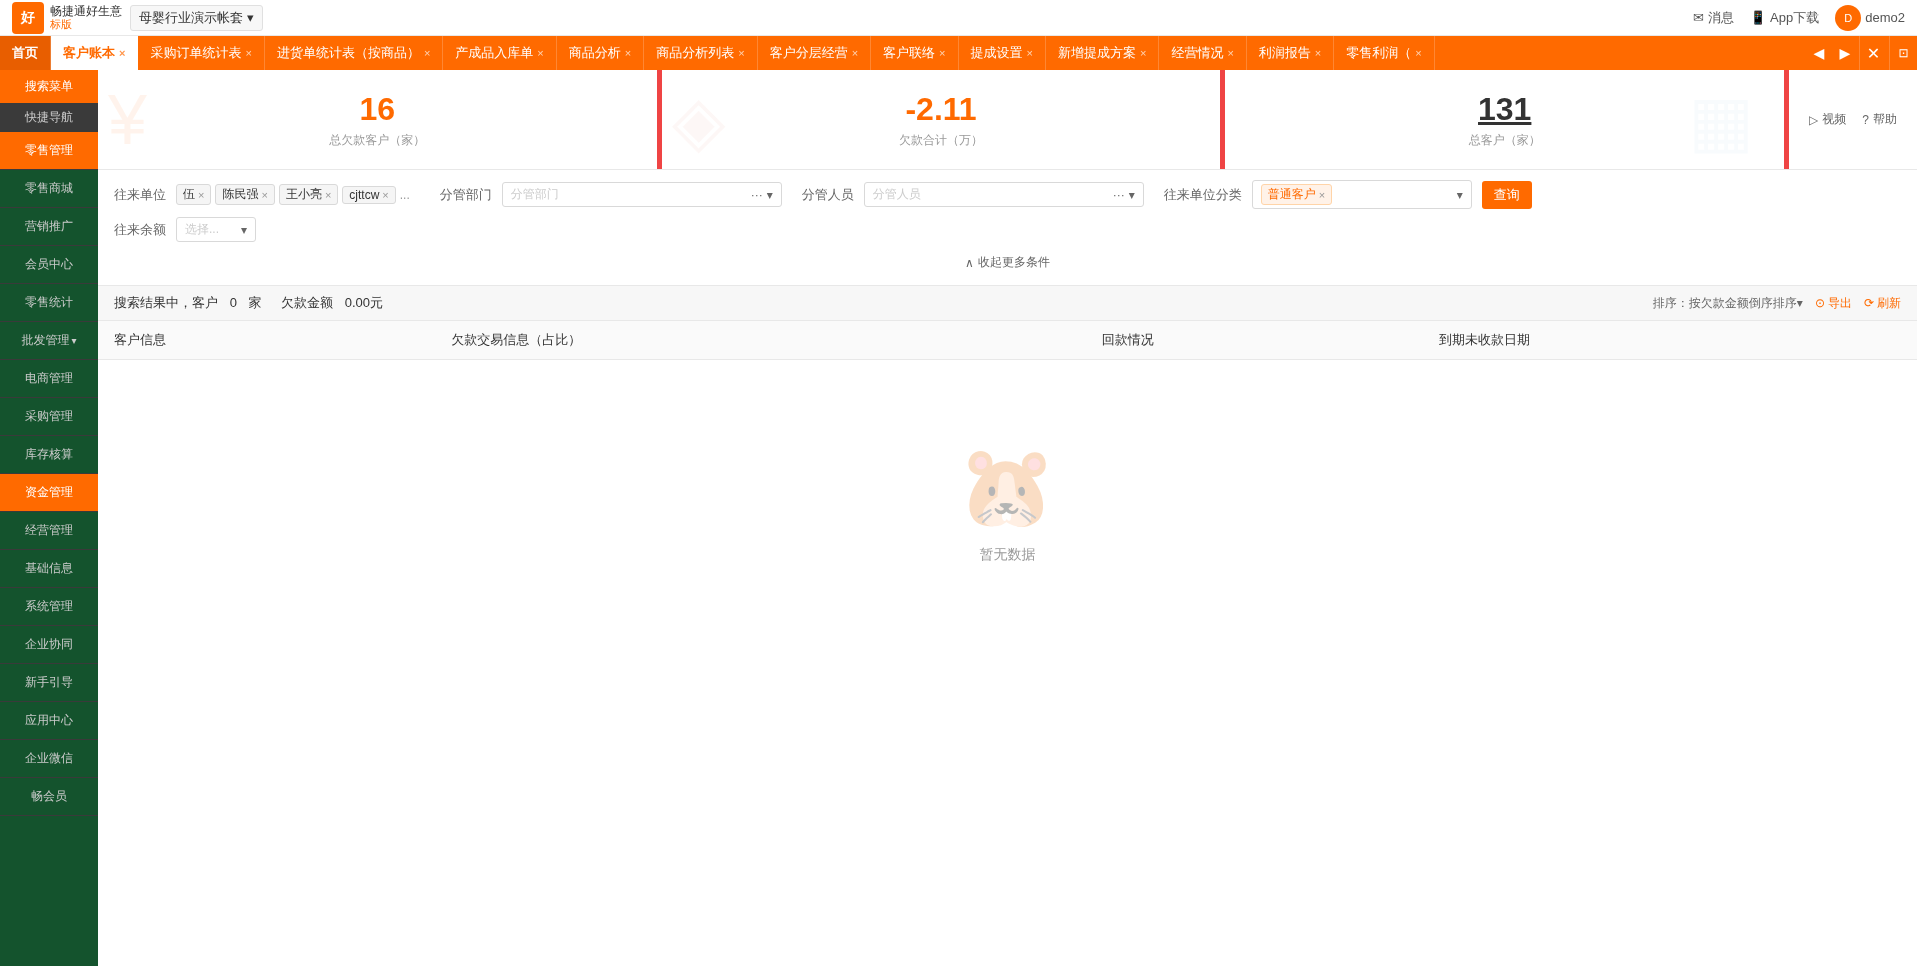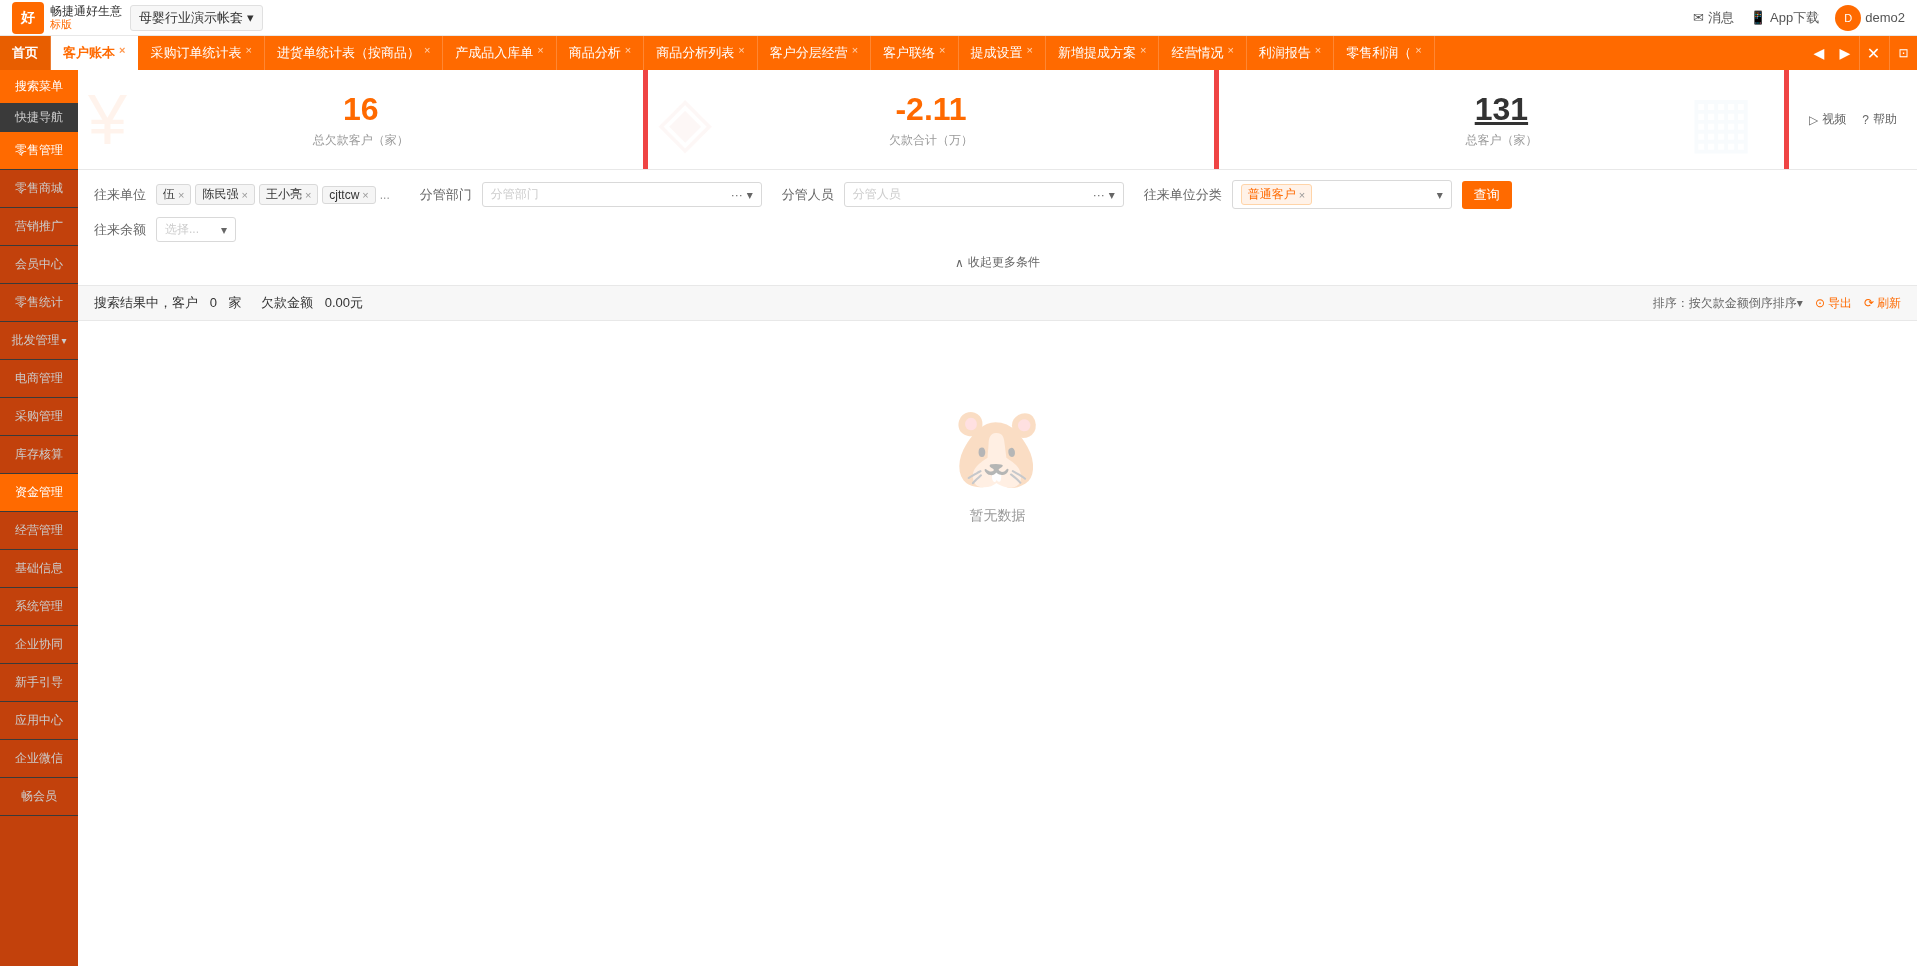--- a/index.html
+++ b/index.html
@@ -11,34 +11,34 @@
     .logo-area { display: flex; align-items: center; gap: 6px; }
     .logo-icon { width: 32px; height: 32px; background: #ff6a00; border-radius: 4px; display: flex; align-items: center; justify-content: center; color: white; font-size: 14px; font-weight: bold; }
     .logo-text { font-size: 12px; color: #333; line-height: 1.2; }
     .industry-selector { display: flex; align-items: center; gap: 4px; font-size: 13px; color: #333; cursor: pointer; background: #f7f7f7; border: 1px solid #e0e0e0; border-radius: 3px; padding: 2px 8px; height: 26px; }
     .top-bar-right { display: flex; align-items: center; gap: 16px; font-size: 13px; color: #555; }
     .top-bar-action { display: flex; align-items: center; gap: 4px; cursor: pointer; }
     .avatar { width: 26px; height: 26px; border-radius: 50%; background: #ff6a00; display: flex; align-items: center; justify-content: center; color: white; font-size: 11px; }
 
     
     .nav-tabs-bar { background: #ff6a00; display: flex; align-items: center; height: 34px; flex-shrink: 0; overflow: hidden; }
-    .nav-tab { display: flex; align-items: flex-start; padding: 16px 12px; height: 50px; color: #fff; font-size: 13px; cursor: pointer; white-space: nowrap; border-right: 1px solid rgba(255,255,255,0.2); gap: 4px; flex-shrink: 0; }
+    .nav-tab { display: flex; align-items: center; padding: 16px 12px; height: 50px; color: #fff; font-size: 13px; cursor: pointer; white-space: nowrap; border-right: 1px solid rgba(255,255,255,0.2); gap: 4px; flex-shrink: 0; }
     .nav-tab.home { background: #e85e00; font-weight: bold; }
     .nav-tab.active { background: #fff; color: #ff6a00; font-weight: bold; }
     .nav-tab .close-x { font-size: 11px; opacity: 0.7; cursor: pointer; }
     .nav-tab.active .close-x { color: #ff6a00; }
     .nav-tabs-overflow { display: flex; align-items: center; margin-left: auto; gap: 2px; }
     .nav-arrow { width: 24px; height: 34px; display: flex; align-items: center; justify-content: center; color: #fff; cursor: pointer; font-size: 14px; }
     .nav-close-btn { width: 28px; height: 34px; display: flex; align-items: center; justify-content: center; color: #fff; cursor: pointer; font-size: 16px; border-left: 1px solid rgba(255,255,255,0.2); }
 
     
     .main-layout { display: flex; flex: 1; overflow: hidden; }
 
     
-    .sidebar { width: 78px; background: #c2410c; display: flex; flex-direction: column; overflow-y: auto; flex-shrink: 0; }
+    .sidebar { width: 98px; background: #14532d; display: flex; flex-direction: column; overflow-y: auto; flex-shrink: 0; }
     .sidebar-search { background: #ff6a00; padding: 8px 6px; text-align: center; color: white; font-size: 12px; cursor: pointer; }
     .sidebar-nav { background: #3a3a3a; padding: 6px 4px; text-align: center; color: #ccc; font-size: 12px; cursor: pointer; }
     .sidebar-item { padding: 10px 4px; text-align: center; color: #ccc; font-size: 12px; cursor: pointer; border-bottom: 1px solid #3a3a3a; }
     .sidebar-item.active { background: #ff6a00; color: #fff; }
     .sidebar-item-with-arrow { display: flex; align-items: center; justify-content: center; gap: 2px; }
 
     
     .content-area { flex: 1; display: flex; flex-direction: column; overflow: hidden; background: #f0f0f0; }
 
     
@@ -366,20 +366,32 @@
           <span>导出</span>
         </div>
         <div class="action-btn">
           <span>⟳</span>
           <span>刷新</span>
         </div>
       </div>
     </div>
 
     <div class="table-wrap">
+      <table class="data-table">
+        <thead>
+          <tr>
+            <th>客户信息</th>
+            <th>欠款交易信息（占比）</th>
+            <th>回款情况</th>
+            <th>到期未收款日期</th>
+          </tr>
+        </thead>
+        <tbody>
+        </tbody>
+      </table>
       <div class="empty-state">
         <div class="empty-icon" style="color:#f0a060;font-size:80px;opacity:0.35;">🐹</div>
         <div class="empty-text">暂无数据</div>
       </div>
     </div>
 
   </div>
 </div>
 
 </body></html>

